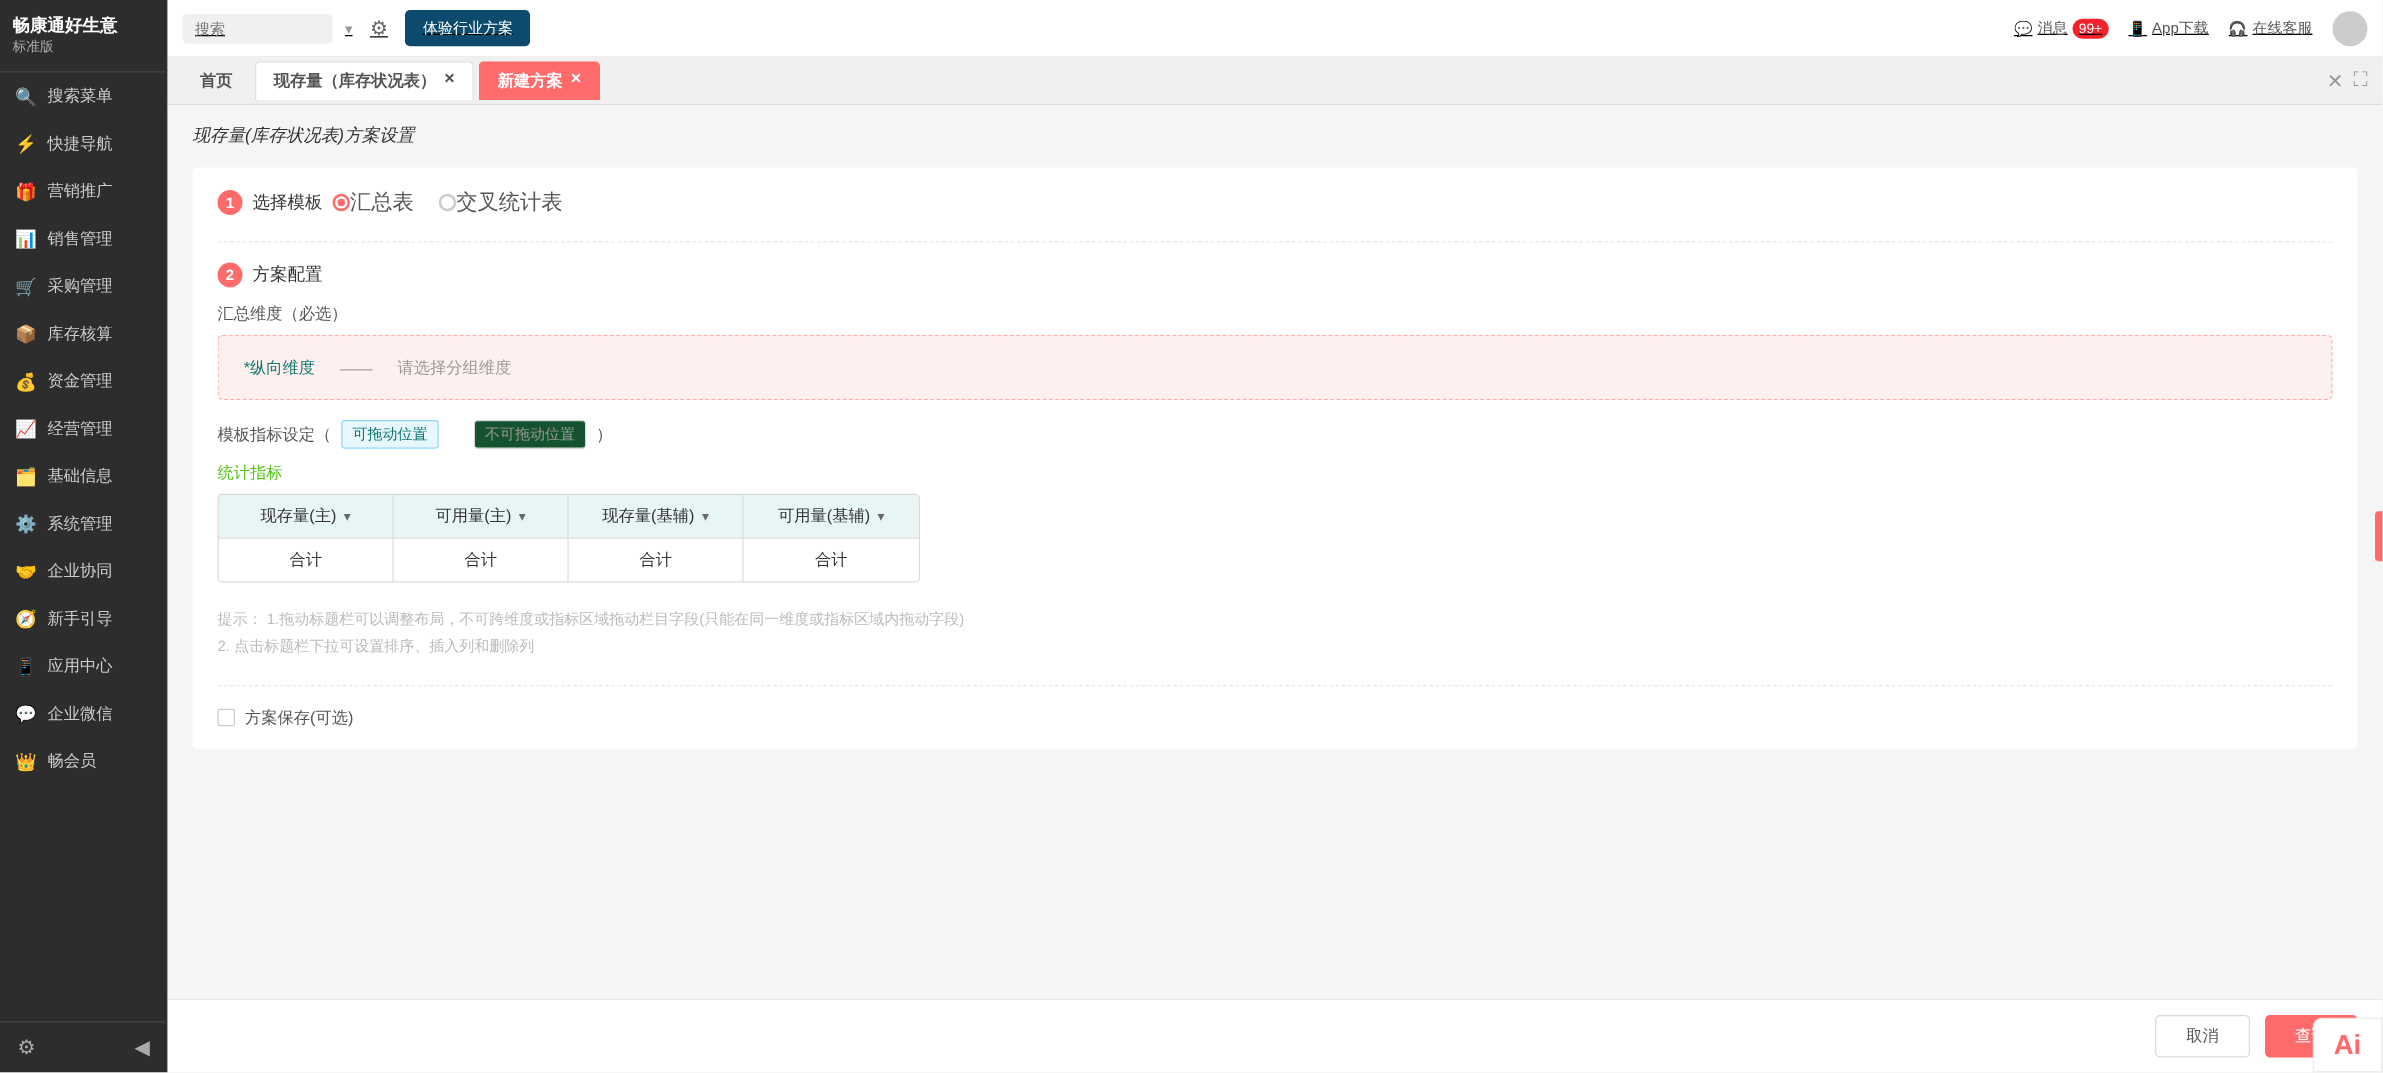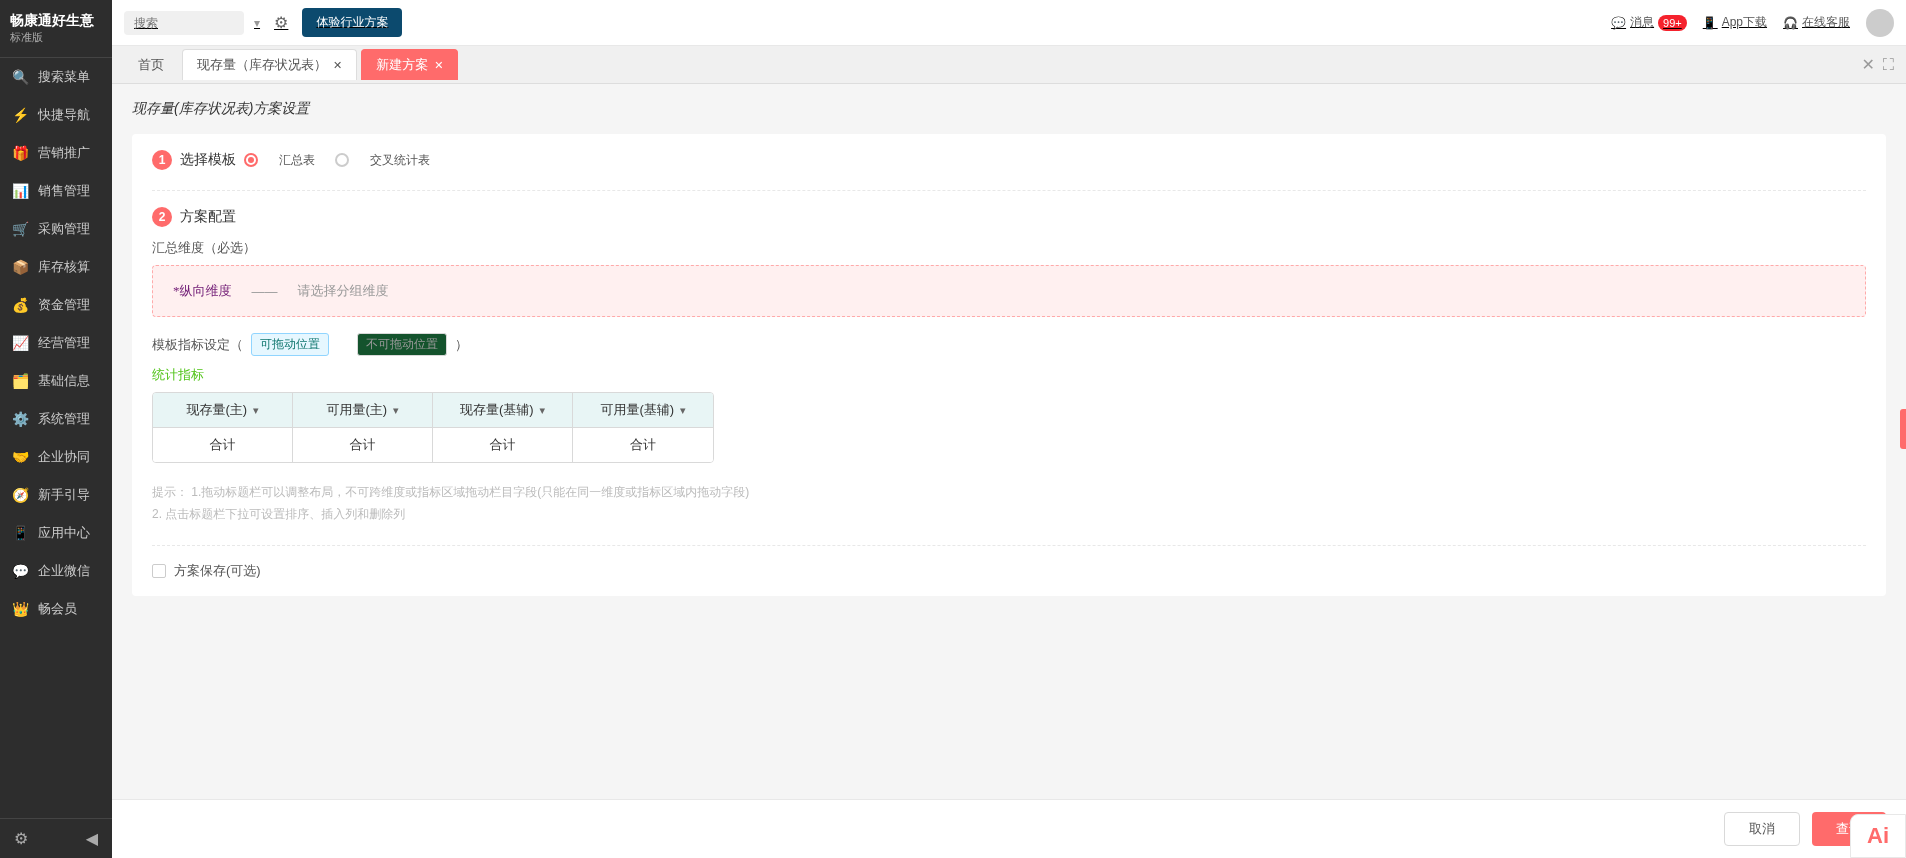--- a/index.html
+++ b/index.html
@@ -1,20 +1,20 @@
 <!DOCTYPE html>
 <html><head>
   <meta charset="utf-8">
   <style>
     * { box-sizing: border-box; margin: 0; padding: 0; }
     body { font-family: 'Microsoft YaHei', Arial, sans-serif; font-size: 13px; background: #f5f5f5; display: flex; height: 858px; overflow: hidden; }
 
     
     .sidebar {
-      width: 112px;
+      width: 134px;
       background: #2d2d2d;
       color: #ccc;
       display: flex;
       flex-direction: column;
       height: 100%;
       flex-shrink: 0;
     }
     .sidebar-logo {
       padding: 12px 10px;
       border-bottom: 1px solid #444;
@@ -145,30 +145,30 @@
       background: #f0f0f0;
       display: flex;
       align-items: center;
       padding: 0 12px;
       height: 38px;
       border-bottom: 1px solid #ddd;
       gap: 4px;
     }
     .tab {
       display: flex;
-      align-items: center;
       padding: 6px 14px;
       background: #fff;
       border-radius: 4px 4px 0 0;
       font-size: 13px;
       color: #555;
       cursor: pointer;
       gap: 6px;
       border: 1px solid #ddd;
       border-bottom: none;
+      font-weight: bold;
     }
     .tab.home {
       background: #f0f0f0;
       border: none;
     }
     .tab.active {
       background: #ff6b6b;
       color: #fff;
       border-color: #ff6b6b;
     }
@@ -231,23 +231,23 @@
 
     
     .radio-group {
       display: flex;
       align-items: center;
       gap: 20px;
     }
     .radio-item {
       display: flex;
       align-items: center;
-      gap: 21px;
-      cursor: pointer;
-      font-size: 12px;
+      gap: 0;
+      cursor: pointer;
+      font-size: 17px;
       color: #555;
     }
     .radio-circle {
       width: 14px;
       height: 14px;
       border-radius: 50%;
       border: 2px solid #ccc;
       display: flex;
       align-items: center;
       justify-content: center;
@@ -273,23 +273,22 @@
       background: #fff0f0;
       border: 1px dashed #ffaaaa;
       border-radius: 4px;
       padding: 16px 20px;
       display: flex;
       align-items: center;
       gap: 20px;
       margin-bottom: 16px;
     }
     .dimension-required {
-      color: #701a75;
-      font-size: 13px;
-      font-family: Liberation Serif, serif;
+      color: #0f766e;
+      font-size: 13px;
     }
     .dimension-arrow {
       color: #999;
       font-size: 13px;
     }
     .dimension-placeholder {
       color: #999;
       font-size: 13px;
     }
 

